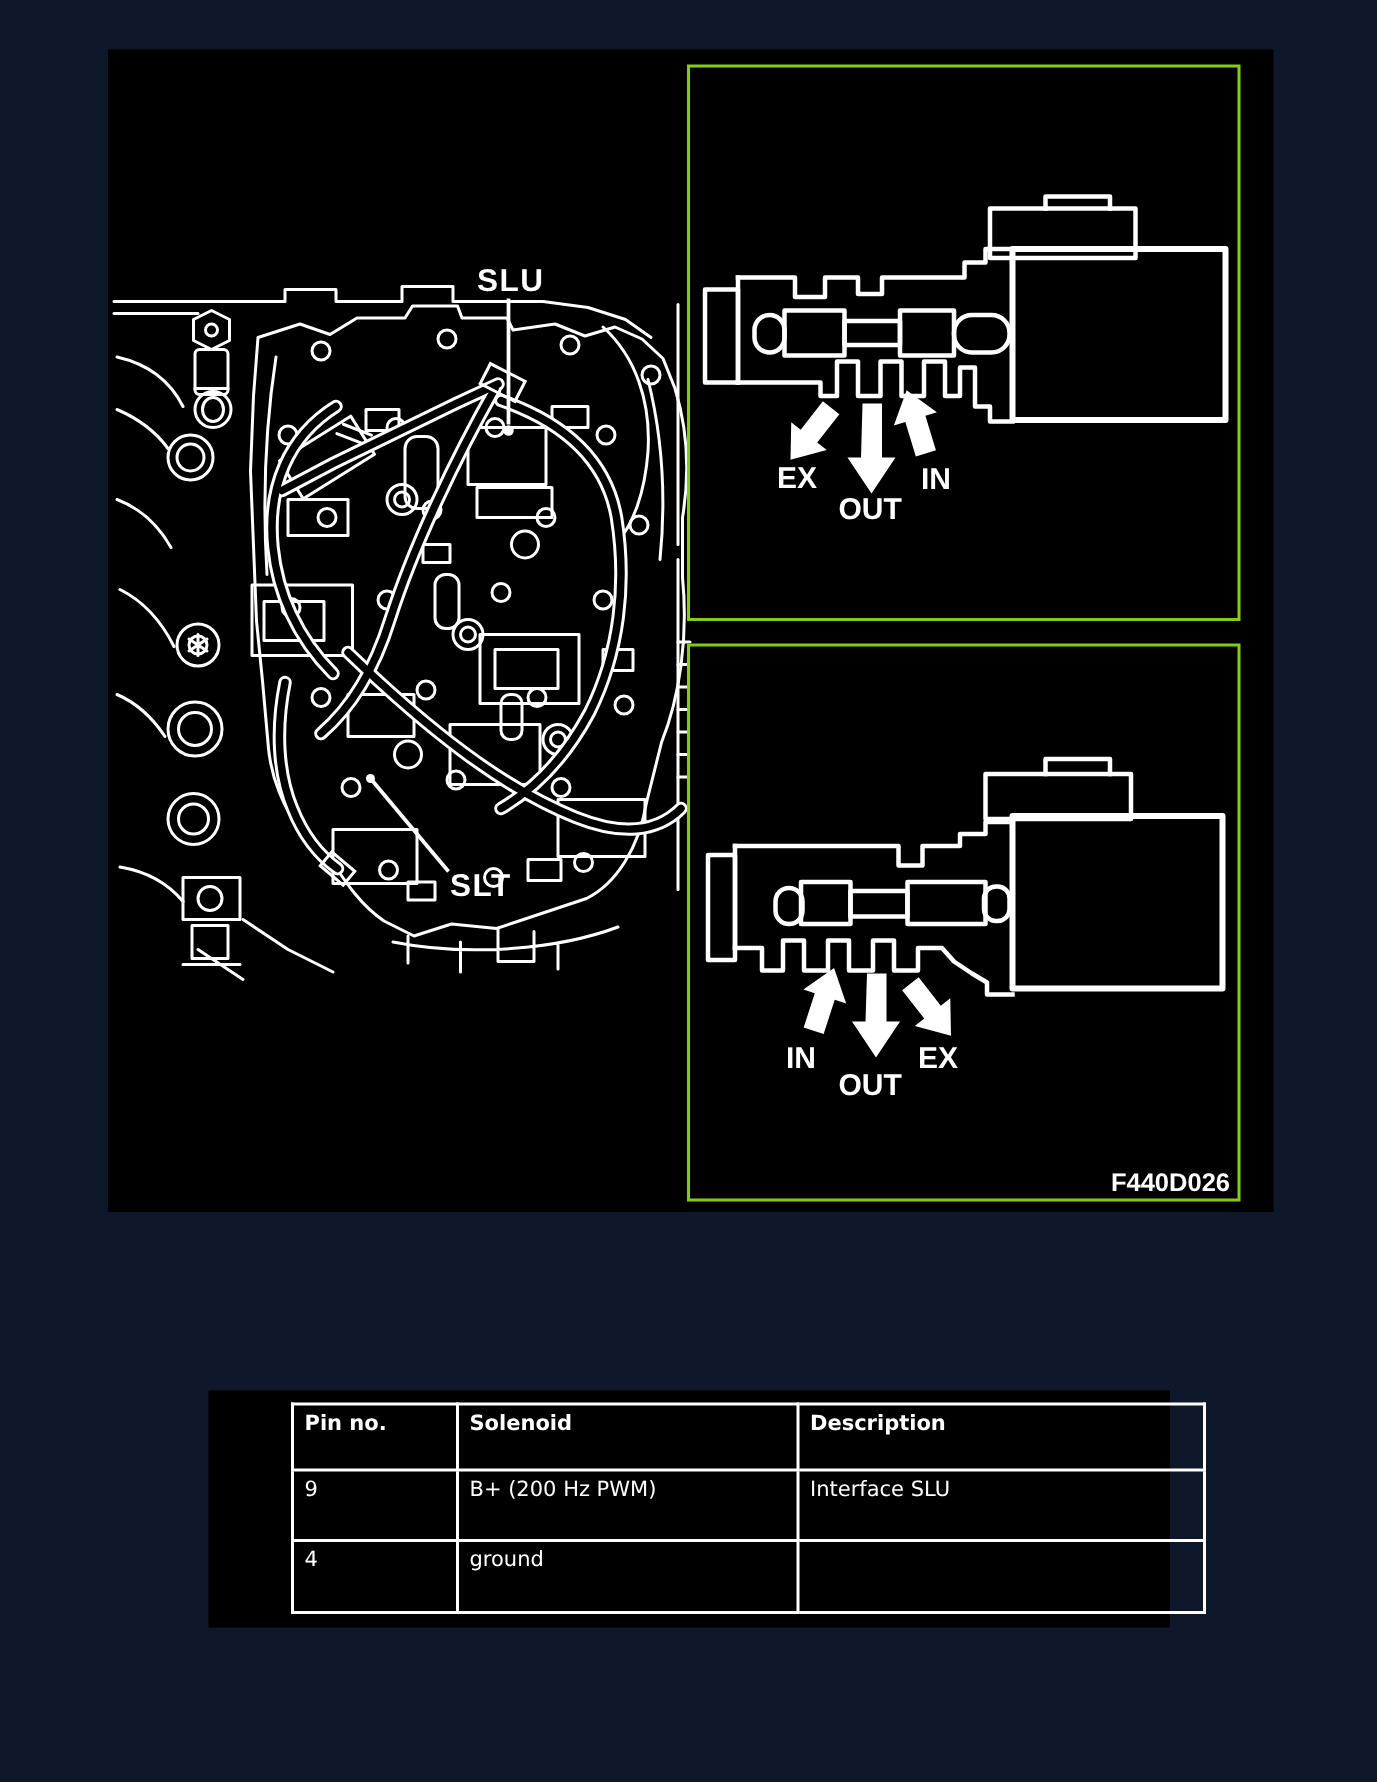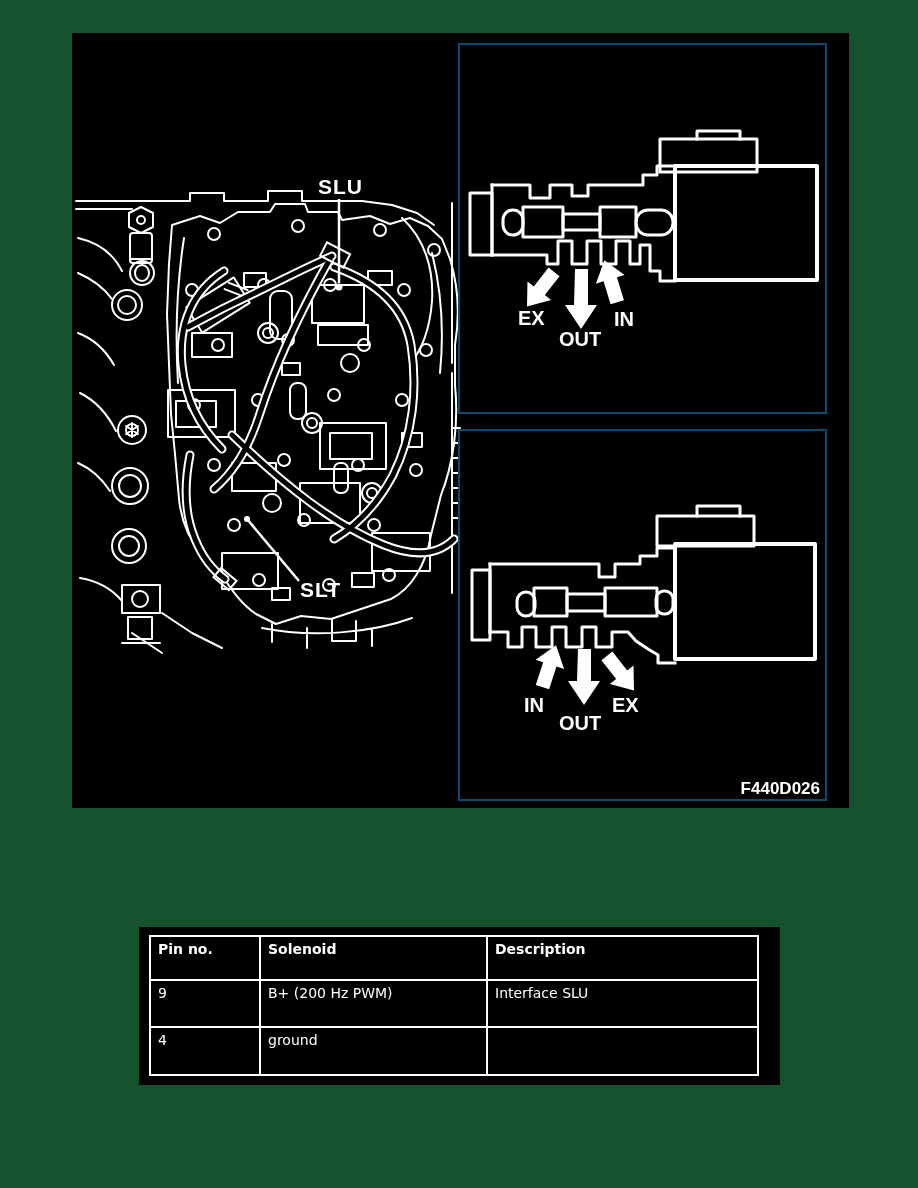--- a/index.html
+++ b/index.html
@@ -1,27 +1,27 @@
 <!DOCTYPE html>
 <html><head>
 <meta charset="utf-8">
 <style>
   html,body{margin:0;padding:0;background:#fff;}
-  .page{position:relative;width:918px;height:1188px;background:#14532d;overflow:hidden;
+  .page{position:relative;width:918px;height:1188px;background:#0f172a;overflow:hidden;
         font-family:"Liberation Sans",sans-serif;}
   .figure{position:absolute;left:72px;top:33px;width:777px;height:775px;background:#000;}
   .main-svg{position:absolute;left:0;top:0;}
-  .inset{position:absolute;border:2px solid #0c4a6e;background:#000;box-sizing:border-box;}
+  .inset{position:absolute;border:2px solid #84cc16;background:#000;box-sizing:border-box;}
   .inset-top{left:386px;top:10px;width:369px;height:371px;}
   .inset-bottom{left:386px;top:396px;width:369px;height:372px;}
   .diag-label{font-family:"Liberation Sans",sans-serif;font-weight:bold;fill:#fff;}
   .code-label{font-family:"Liberation Sans",sans-serif;font-weight:bold;fill:#fff;}
   .table-block{position:absolute;left:139px;top:927px;width:641px;height:158px;background:#000;}
   .table-inner{position:absolute;left:10px;top:8px;right:21px;bottom:9px;}
-  table.pins{width:100%;height:100%;border-collapse:collapse;table-layout:fixed;}
+  table.pins{width:100%;height:100%;border-collapse:collapse;table-layout:fixed;margin-left:45px;}
   table.pins th,table.pins td{border:2px solid #fff;color:#fff;text-align:left;vertical-align:top;
         font-family:"DejaVu Sans","Liberation Sans",sans-serif;font-size:14px;font-weight:normal;
         padding:4px 4px 0 7px;overflow:hidden;white-space:nowrap;}
   table.pins th{font-weight:bold;}
   tr.hdr{height:44px;} tr.r1{height:47px;}
 </style>
 </head>
 <body>
 
 <div class="page">

